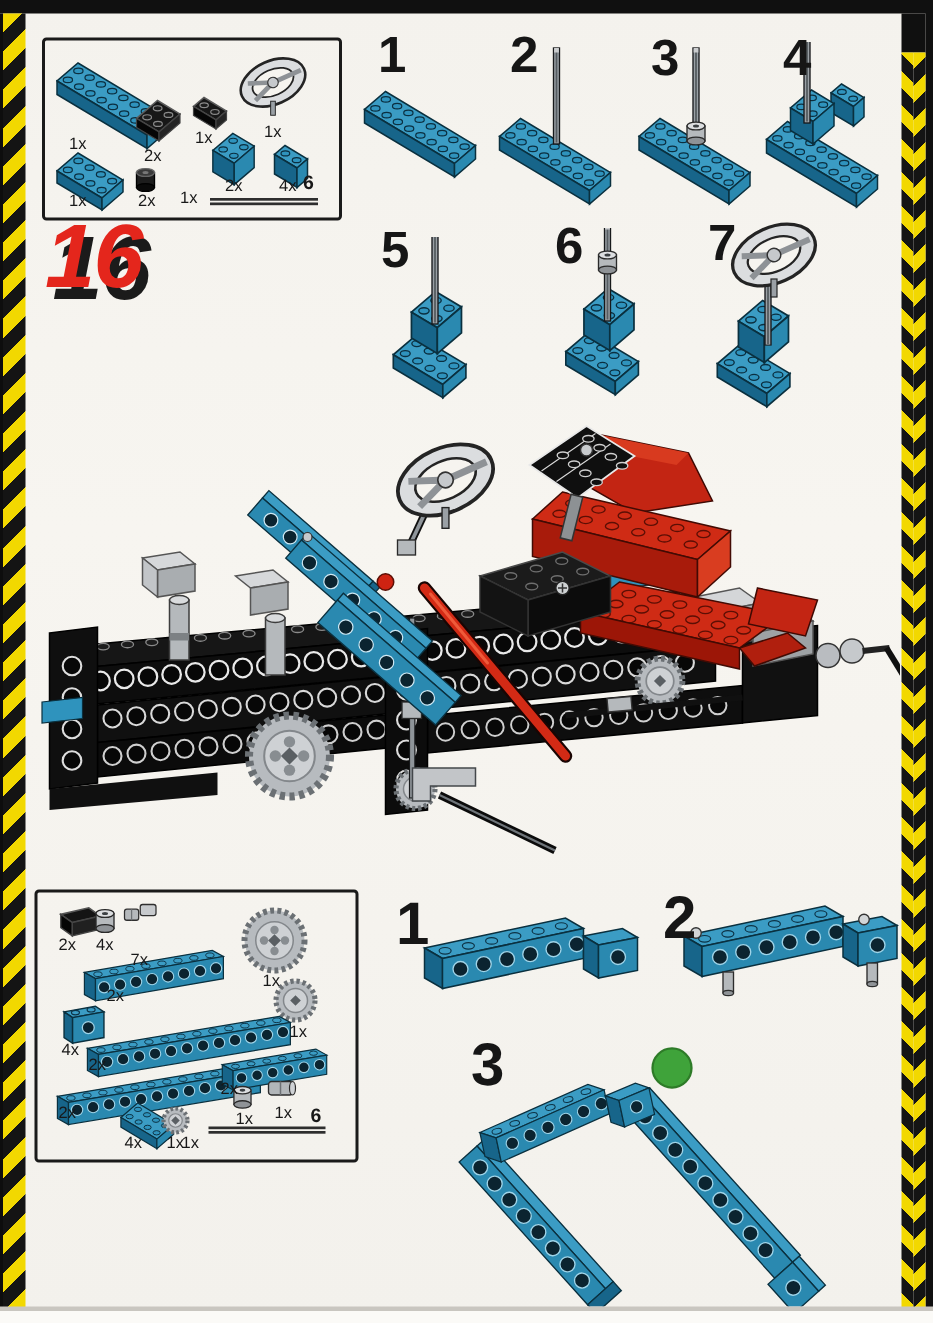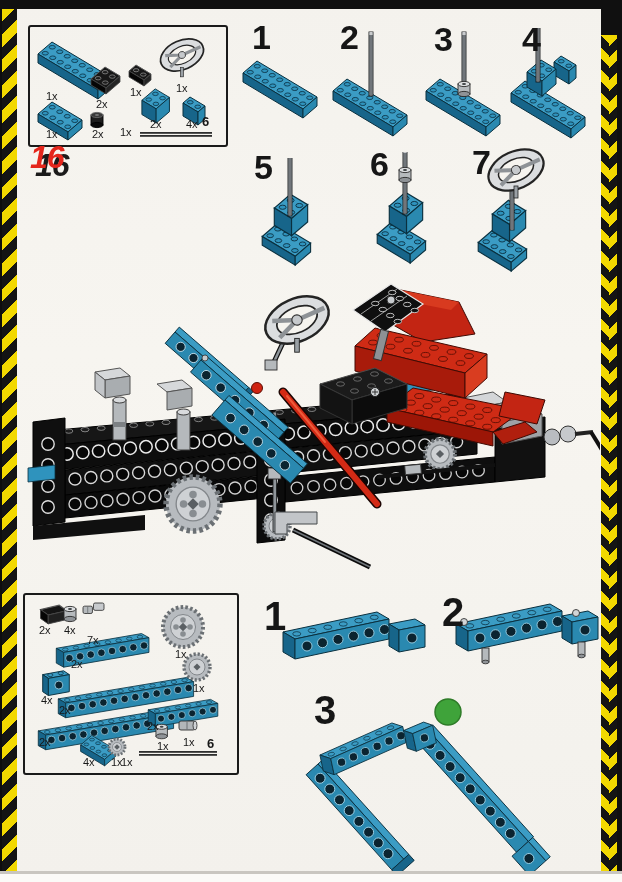--- a/index.html
+++ b/index.html
@@ -4,21 +4,21 @@
 <style>
   html,body{margin:0;padding:0;background:#888;}
   .page{position:relative;width:622px;height:882px;margin:0 auto;overflow:hidden;
         background:linear-gradient(180deg,#f4f2ed 0%,#f7f5f0 40%,#f3f1ec 100%);
         font-family:"Liberation Sans",sans-serif;}
   .abs{position:absolute;}
   .cnt{position:absolute;font-size:11px;color:#181818;line-height:1;z-index:4;}
   .len{font-weight:bold;font-size:13px;}
   .snum{position:absolute;font-weight:700;font-size:34px;color:#161616;line-height:1;z-index:3;}
   .snum.lg{font-size:40px;}
-  .bignum{position:absolute;font-weight:700;font-style:italic;font-size:32px;line-height:1;
+  .bignum{position:absolute;font-weight:700;font-style:italic;font-size:60px;line-height:1;
           color:#e4261c;letter-spacing:-1px;text-shadow:5px 8px 0 #1b1b1b;z-index:3;}
   .pbox{position:absolute;border:2px solid #1a1a1a;border-radius:3px;z-index:2;margin-top:13px;}
   .fig{position:absolute;z-index:2;}
   .wm{position:absolute;font-weight:700;font-size:45px;color:#ee7e7e;line-height:1;
       letter-spacing:0px;z-index:5;white-space:nowrap;}
   .borderbar{position:absolute;background:#101010;z-index:6;}
   .hz{position:absolute;z-index:6;}
   svg{display:block;}
 </style>
 </head>

